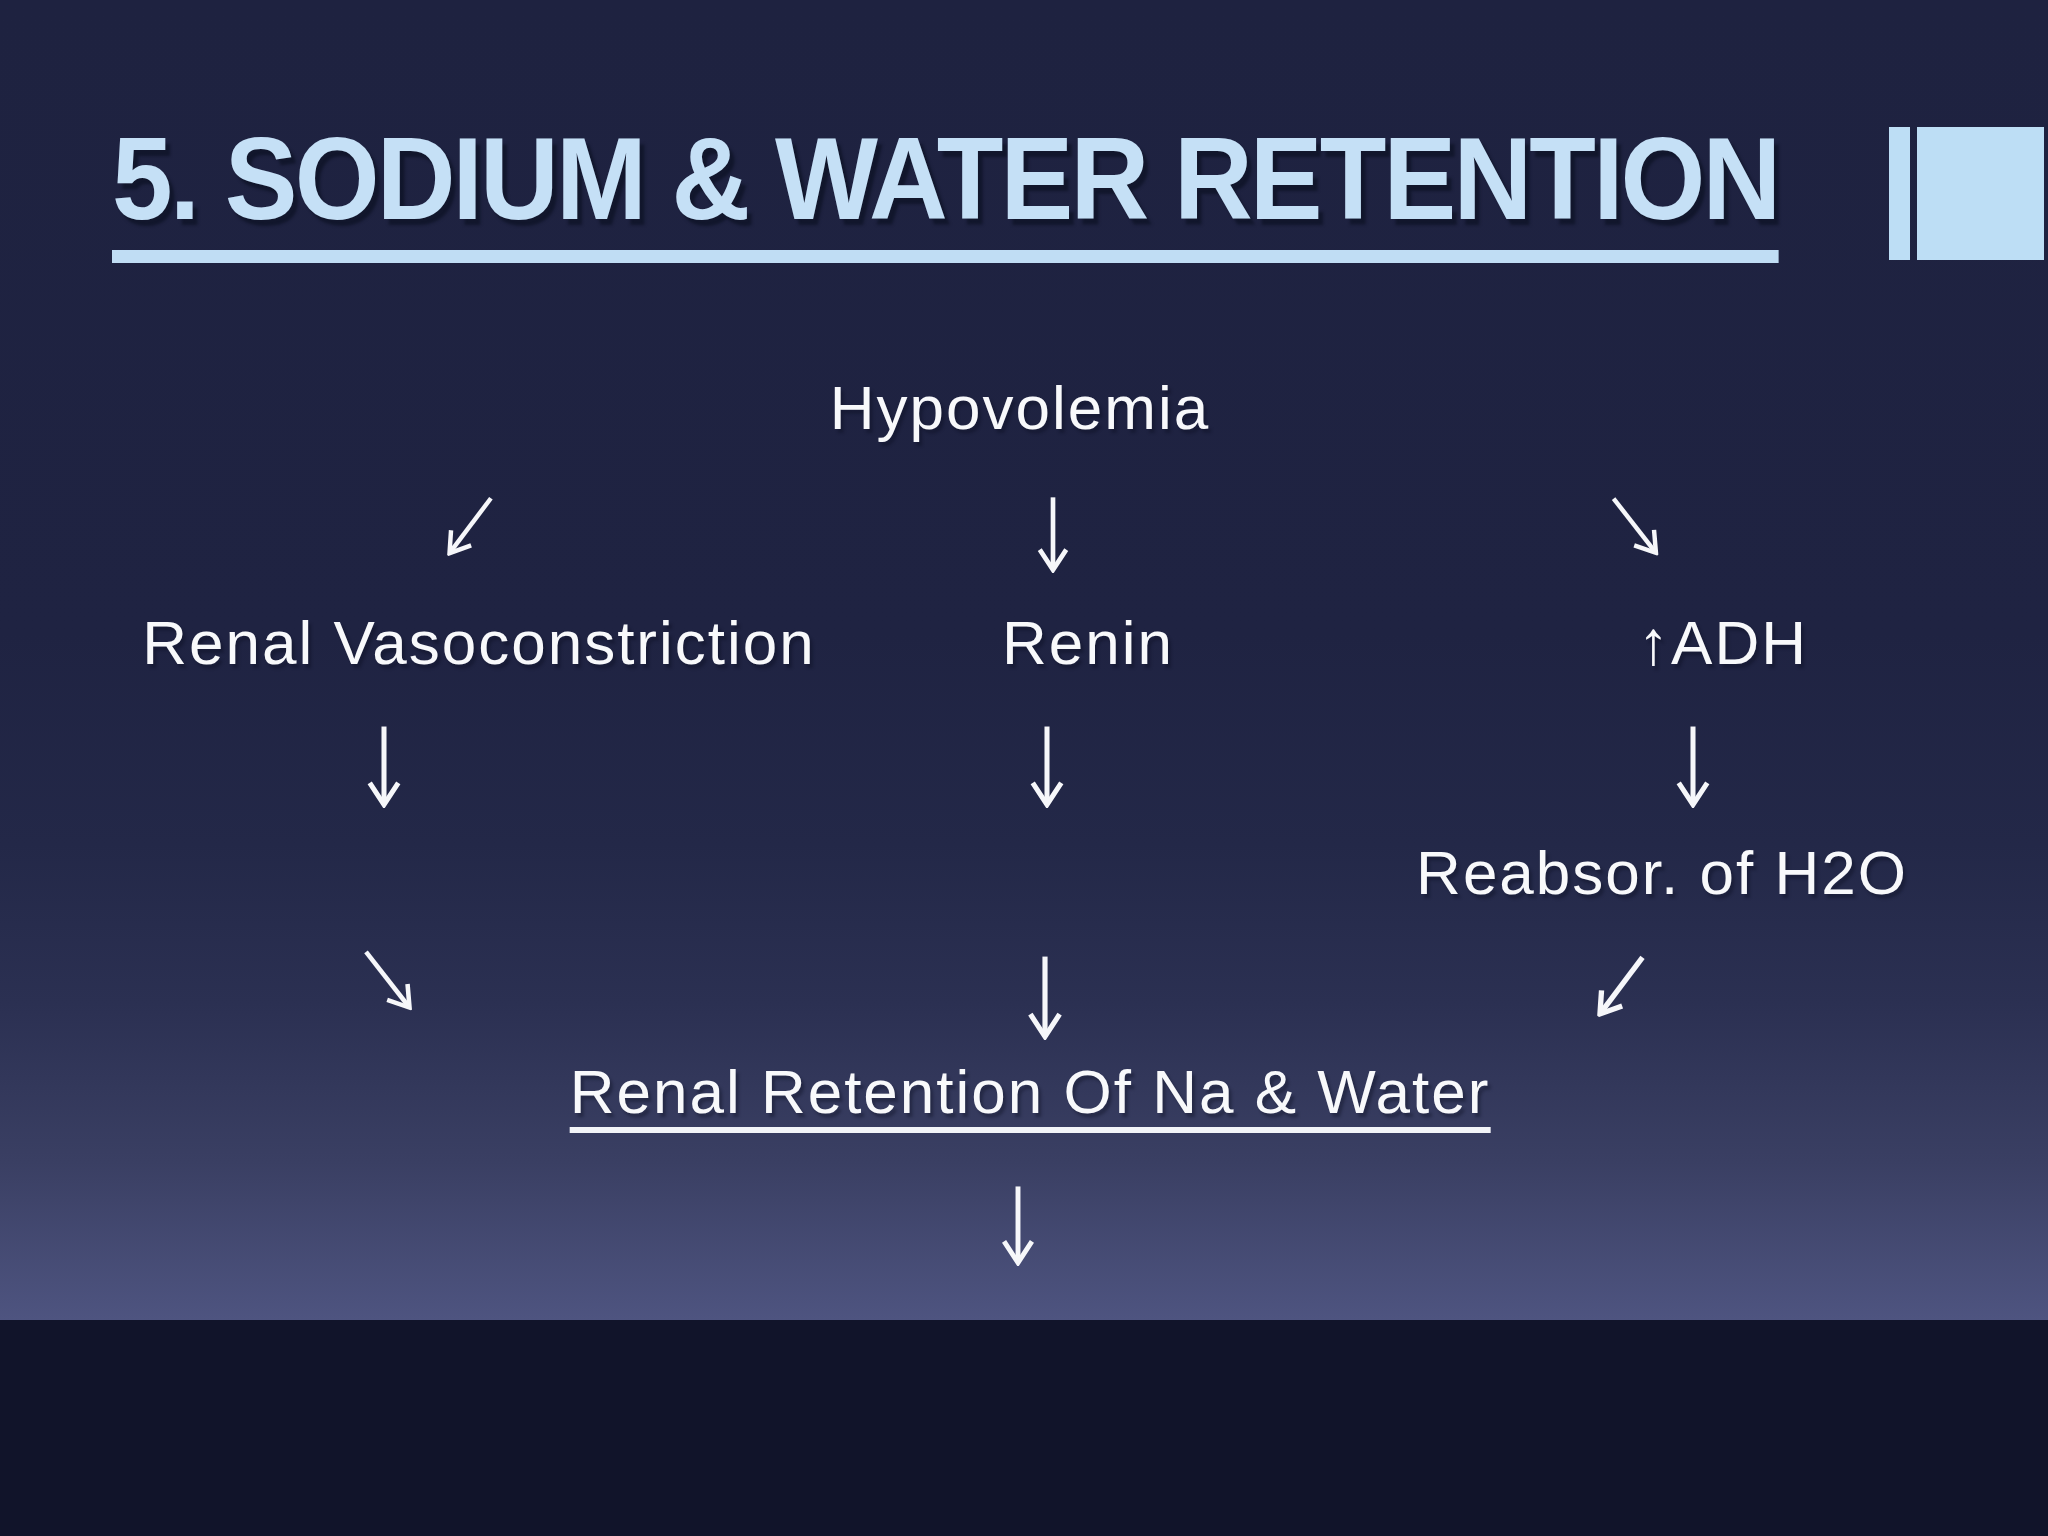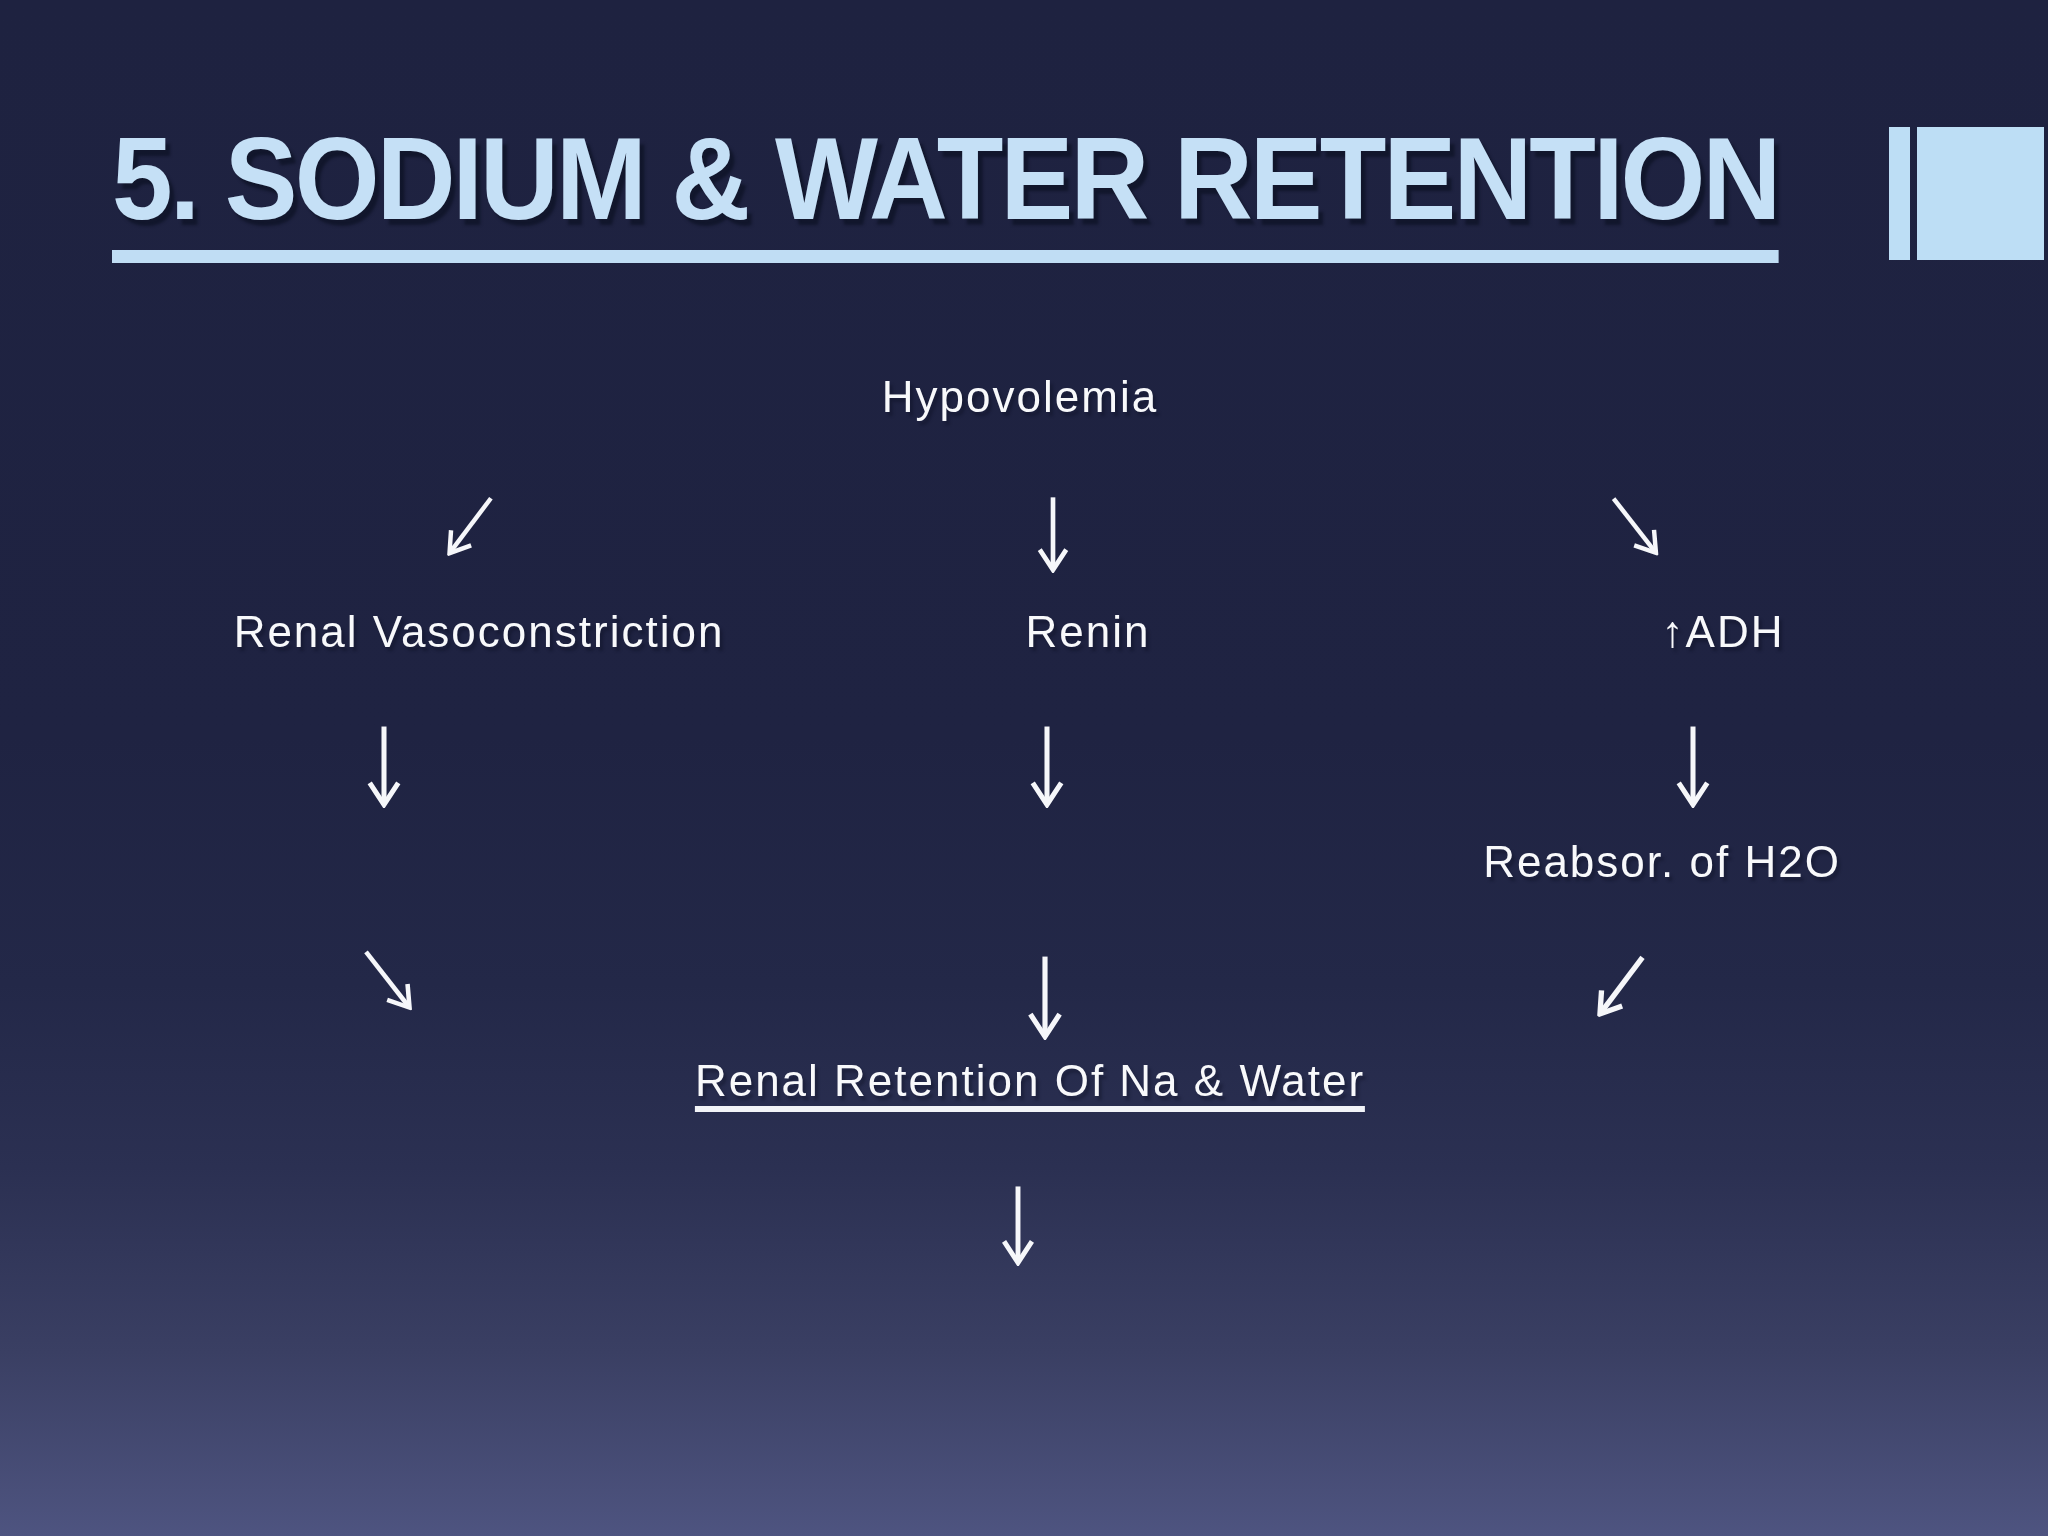--- a/index.html
+++ b/index.html
@@ -1,19 +1,19 @@
 <!DOCTYPE html>
 <html><head>
 <meta charset="utf-8">
 <style>
   html, body { margin: 0; padding: 0; background: #11142a; }
   .slide {
     position: relative;
     width: 2048px;
-    height: 1536px;
+    height: 1320px;
     overflow: hidden;
     font-family: "Liberation Sans", sans-serif;
     background: linear-gradient(180deg,
       #1e2240 0%,
       #1f2342 48%,
       #232848 64%,
       #2b3052 76%,
       #3a3f63 88%,
       #4e5480 100%);
   }
@@ -41,21 +41,21 @@
   
   .bar { position: absolute; background: #bddef5; }
   .bar.thin  { left: 1889px; top: 127px; width: 21px;  height: 133px; }
   .bar.wide  { left: 1917px; top: 127px; width: 127px; height: 133px; }
 
   
   .node {
     position: absolute;
     transform: translateX(-50%);
     color: #f8f9fb;
-    font-size: 44px;
+    font-size: 62px;
     letter-spacing: 2px;
     white-space: nowrap;
     text-shadow: 3px 4px 3px rgba(8, 12, 28, 0.35);
   }
   .node.underlined {
     border-bottom: 6px solid #f2f4f8;
     padding-bottom: 0;
   }
 
   

